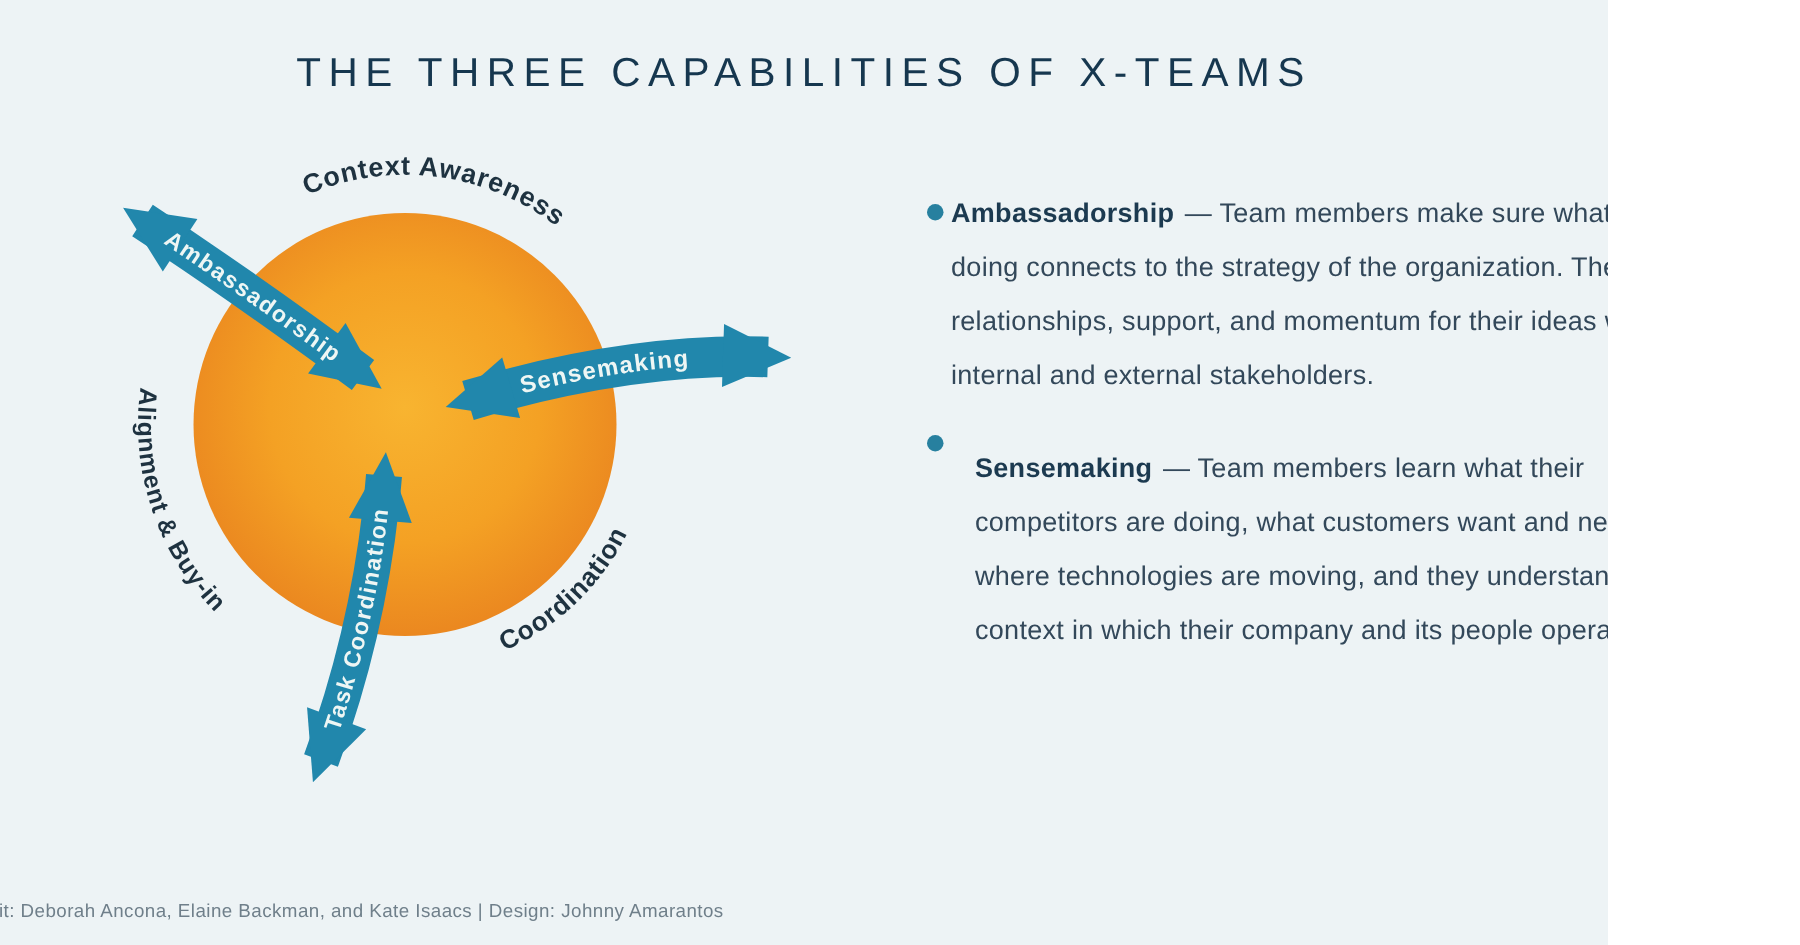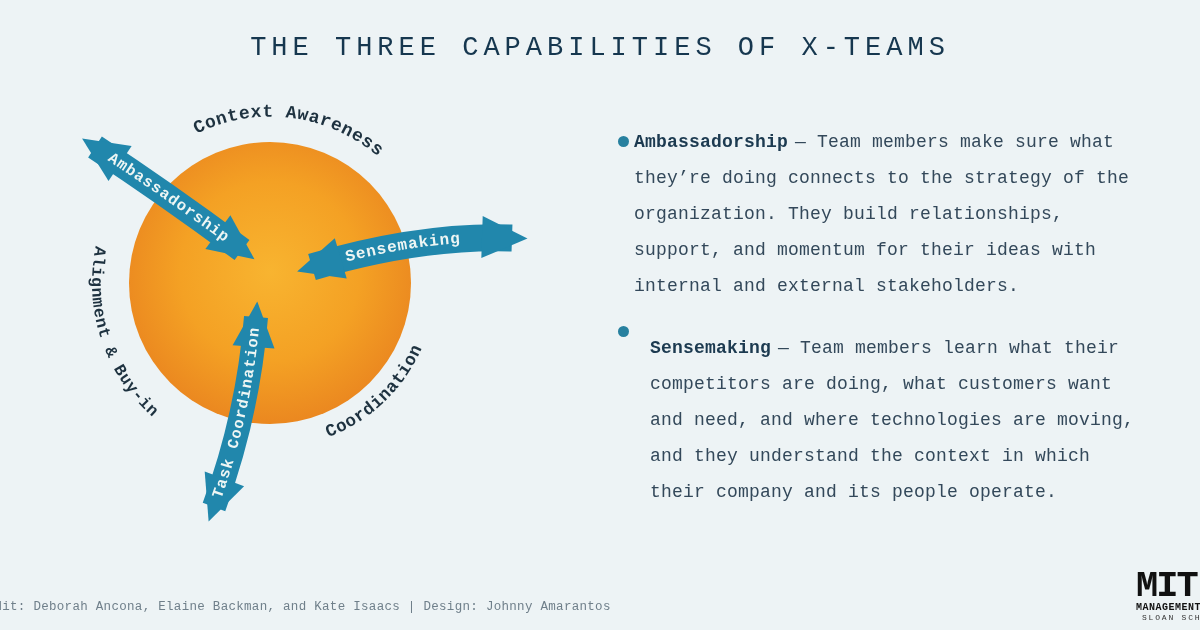--- a/index.html
+++ b/index.html
@@ -1,18 +1,18 @@
 <!DOCTYPE html>
 <html><head>
 <meta charset="utf-8">
 <style>
   html,body{margin:0;padding:0;}
   .canvas{
-    position:relative;width:1200px;height:630px;overflow:hidden;
-    background:#edf3f5;font-family:Liberation Mono, monospace;
+    position:relative;width:1072px;height:630px;overflow:hidden;
+    background:#edf3f5;font-family:Liberation Sans, sans-serif;
   }
   .title{
     position:absolute;top:33px;left:0;width:100%;text-align:center;
     font-size:27px;font-weight:normal;letter-spacing:5px;color:#16374f;margin:0;
   }
   .diagram{position:absolute;left:0;top:85px;}
   .arc-label{fill:#1e3240;font-weight:bold;letter-spacing:0.6px;}
   .arrow-label{fill:#eef6f4;font-weight:bold;letter-spacing:1px;}
   .bullets{position:absolute;left:618px;top:124px;width:535px;}
   .item{display:flex;gap:5px;margin-bottom:10px;}

